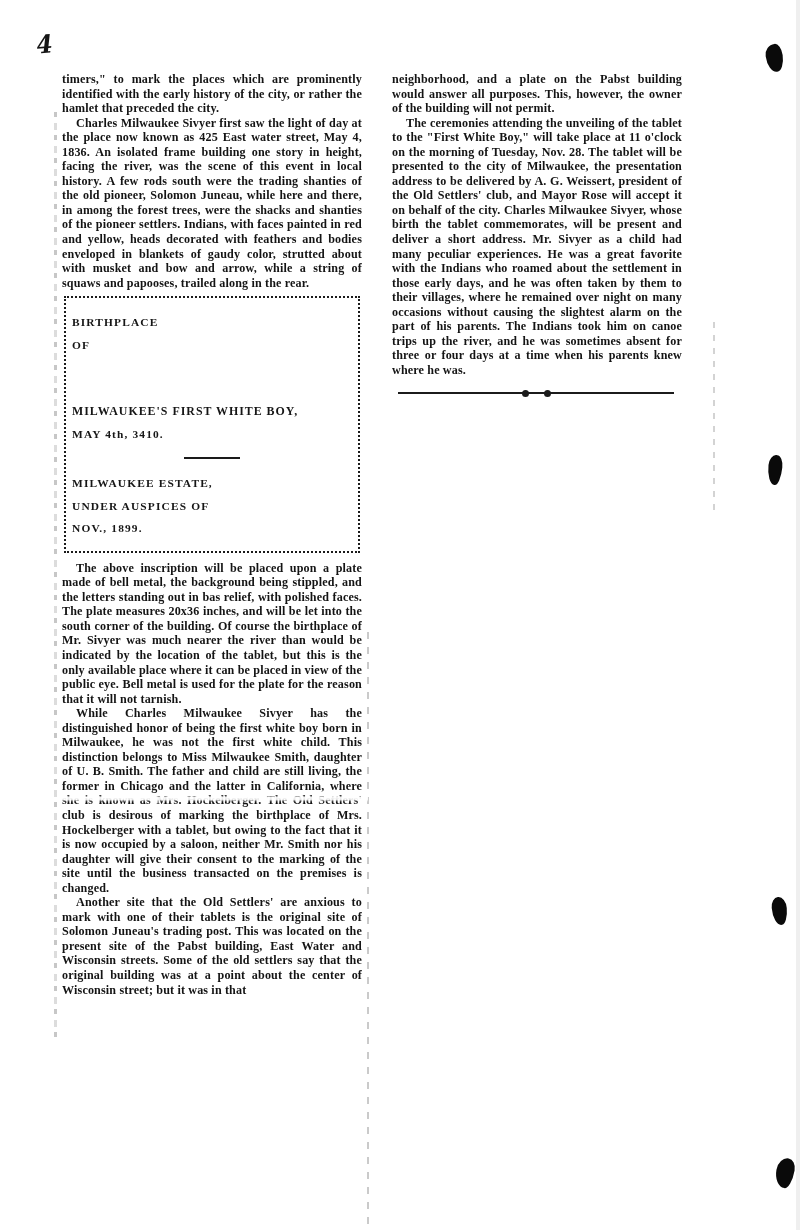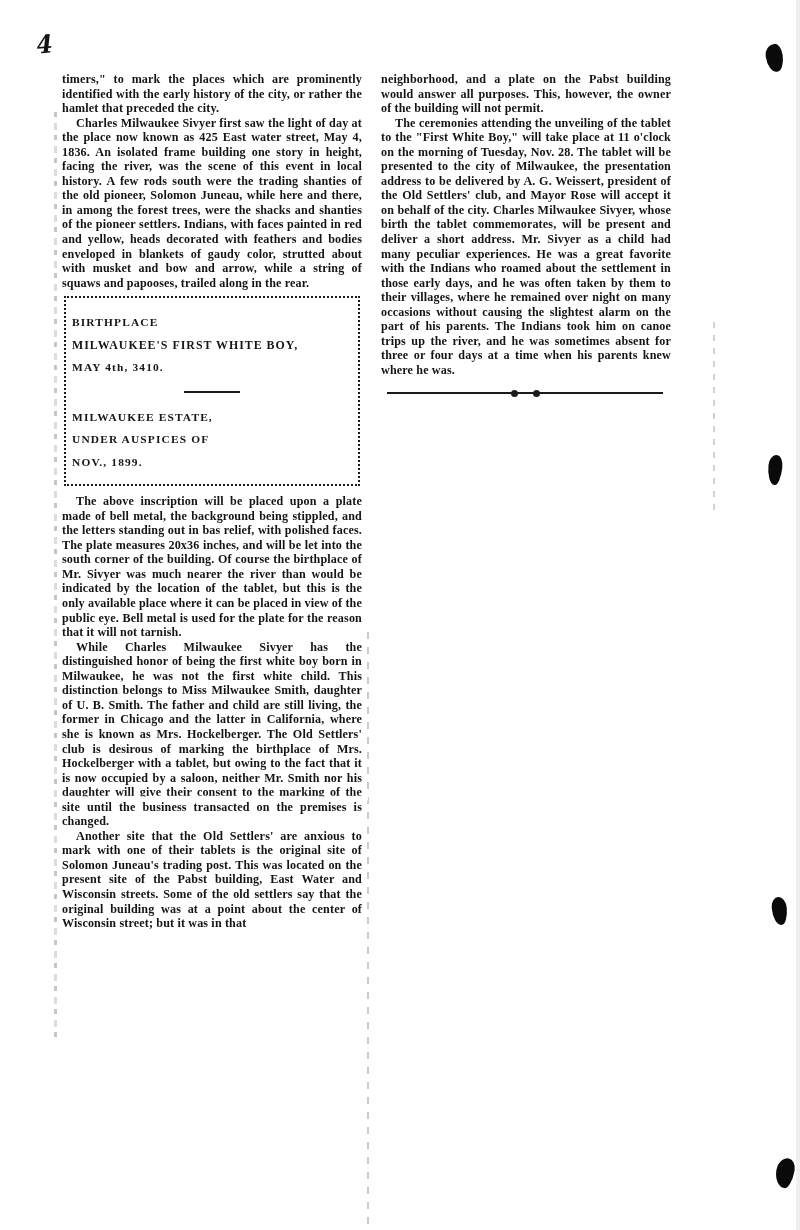--- a/index.html
+++ b/index.html
@@ -50,21 +50,21 @@
     line-height: 14.55px;
     text-align: justify;
     text-justify: inter-word;
     font-family: "Liberation Serif", "DejaVu Serif", serif;
     font-weight: 700;
     letter-spacing: 0.15px;
     color: #141414;
     -webkit-font-smoothing: none;
   }
   .col-left  { left: 0px;   width: 300px; }
-  .col-right { left: 319px; width: 290px; }
+  .col-right { left: 330px; width: 290px; }
 
   .col p {
     margin: 0;
     text-indent: 14px;
   }
   .col p.noindent { text-indent: 0; }
 
   
   .torn-left {
     position: absolute;
@@ -142,20 +142,21 @@
     font-weight: 700;
     font-size: 11.4px;
     line-height: 22.5px;
     letter-spacing: 1.15px;
     color: #161616;
     white-space: nowrap;
   }
   .plate-line.big {
     font-size: 11.9px;
     letter-spacing: 1.0px;
+    margin-top: 44px;
   }
   .plate-rule {
     width: 56px;
     height: 2px;
     background: #1a1a1a;
     margin: 12px auto 13px auto;
   }
 
   
   .endrule {
@@ -229,20 +230,21 @@
     <div class="torn-right"></div>
     <div class="torn-right2"></div>
 
     <div class="col col-left">
 
       <p class="noindent">timers," to mark the places which are prominently identified with the early history of the city, or rather the hamlet that preceded the city.</p>
       <p>Charles Milwaukee Sivyer first saw the light of day at the place now known as 425 East water street, May 4, 1836. An isolated frame building one story in height, facing the river, was the scene of this event in local history. A few rods south were the trading shanties of the old pioneer, Solomon Juneau, while here and there, in among the forest trees, were the shacks and shanties of the pioneer settlers. Indians, with faces painted in red and yellow, heads decorated with feathers and bodies enveloped in blankets of gaudy color, strutted about with musket and bow and arrow, while a string of squaws and papooses, trailed along in the rear.</p>
 
       <div class="plate">
         <div class="plate-line">BIRTHPLACE</div>
+        <div class="plate-line">OF</div>
         <div class="plate-line big">MILWAUKEE'S FIRST WHITE BOY,</div>
         <div class="plate-line">MAY 4th, 3410.</div>
 
         <div class="plate-rule"></div>
 
         <div class="plate-line">MILWAUKEE ESTATE,</div>
         <div class="plate-line">UNDER AUSPICES OF</div>
         <div class="plate-line">NOV., 1899.</div>
       </div>
 

